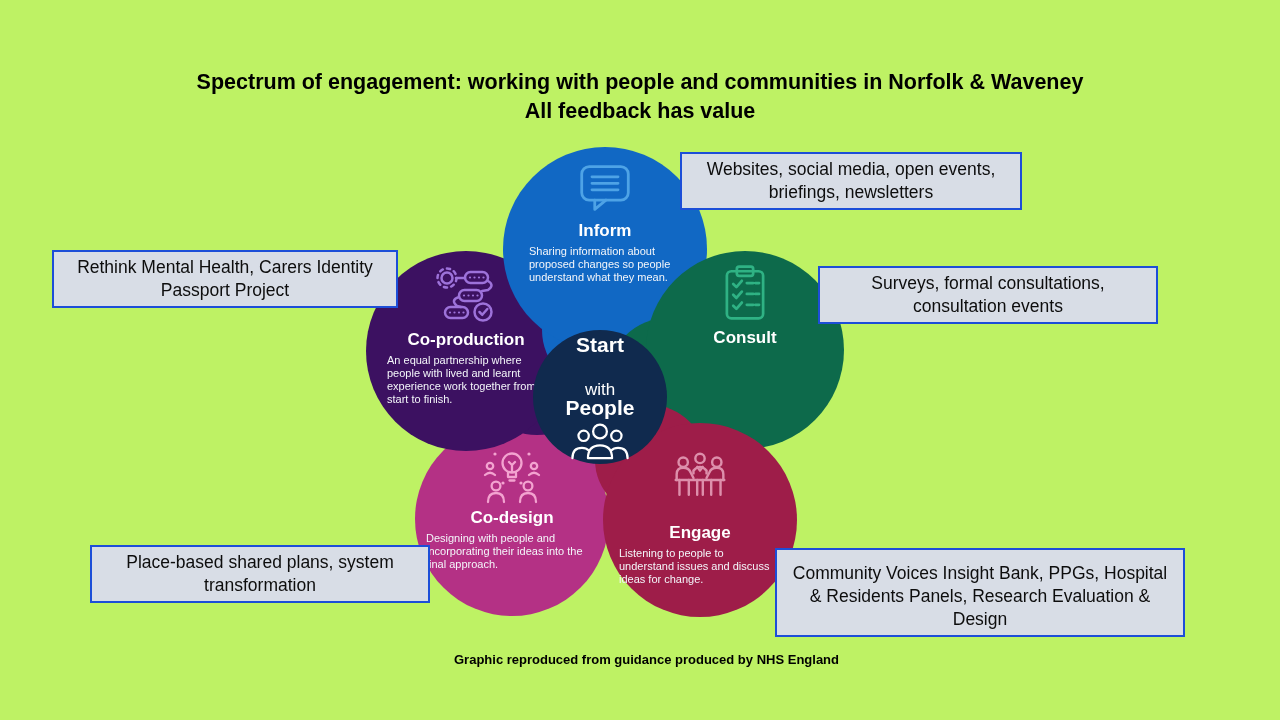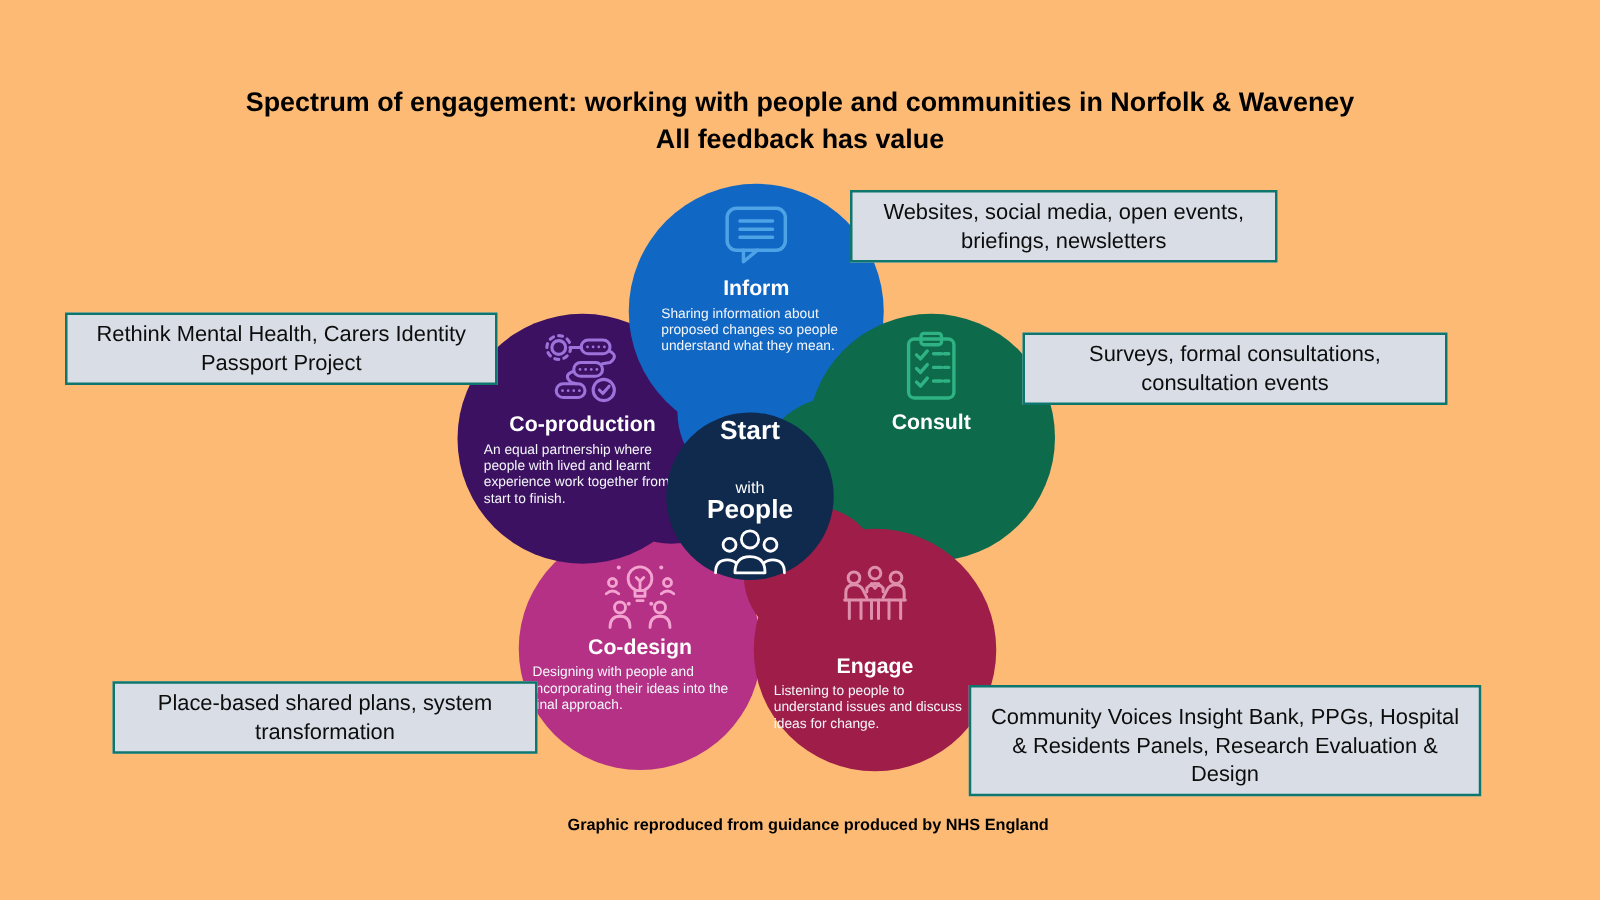--- a/index.html
+++ b/index.html
@@ -1,39 +1,39 @@
 <!DOCTYPE html>
 <html><head>
 <meta charset="utf-8">
 <style>
   html,body{margin:0;padding:0;background:#fff;}
   .canvas{
-    position:relative;width:1280px;height:720px;background:#fdba74;overflow:hidden;
+    position:relative;width:1280px;height:720px;background:#bef264;overflow:hidden;
     font-family:"Liberation Sans","DejaVu Sans",sans-serif;
   }
   .title{
     position:absolute;left:0;right:0;top:68px;text-align:center;color:#000;
     font-weight:bold;font-size:21.5px;line-height:29px;
   }
   .footer{
     position:absolute;left:0;right:25px;top:652px;text-align:center;color:#000;
     font-weight:bold;font-size:13px;padding-left:38px;
   }
   .petal,.bump{position:absolute;border-radius:50%;}
   .petal{box-sizing:border-box;display:flex;flex-direction:column;align-items:center;}
   .petal-title{color:#fff;font-weight:bold;font-size:17px;line-height:20px;text-align:center;}
   .petal-desc{color:#f4f6fa;font-size:11px;line-height:13px;text-align:left;}
   .center-circle{
     position:absolute;border-radius:50%;box-sizing:border-box;
     display:flex;flex-direction:column;align-items:center;justify-content:center;
   }
   .cc-big{color:#fff;font-weight:bold;font-size:21px;line-height:22px;}
-  .cc-small{color:#fff;font-size:13px;line-height:15px;margin-top:26px;}
+  .cc-small{color:#fff;font-size:17px;line-height:15px;margin-top:26px;}
   .note{
-    position:absolute;box-sizing:border-box;background:#d8dde6;border:2px solid #0f766e;
+    position:absolute;box-sizing:border-box;background:#d8dde6;border:2px solid #1d4ed8;
     display:flex;align-items:center;justify-content:center;text-align:center;
     color:#0d0d0d;font-size:17.5px;line-height:23px;padding:4px 10px;
   }
   svg{display:block;}
 </style>
 </head>
 <body>
 
 <div class="canvas">
 

